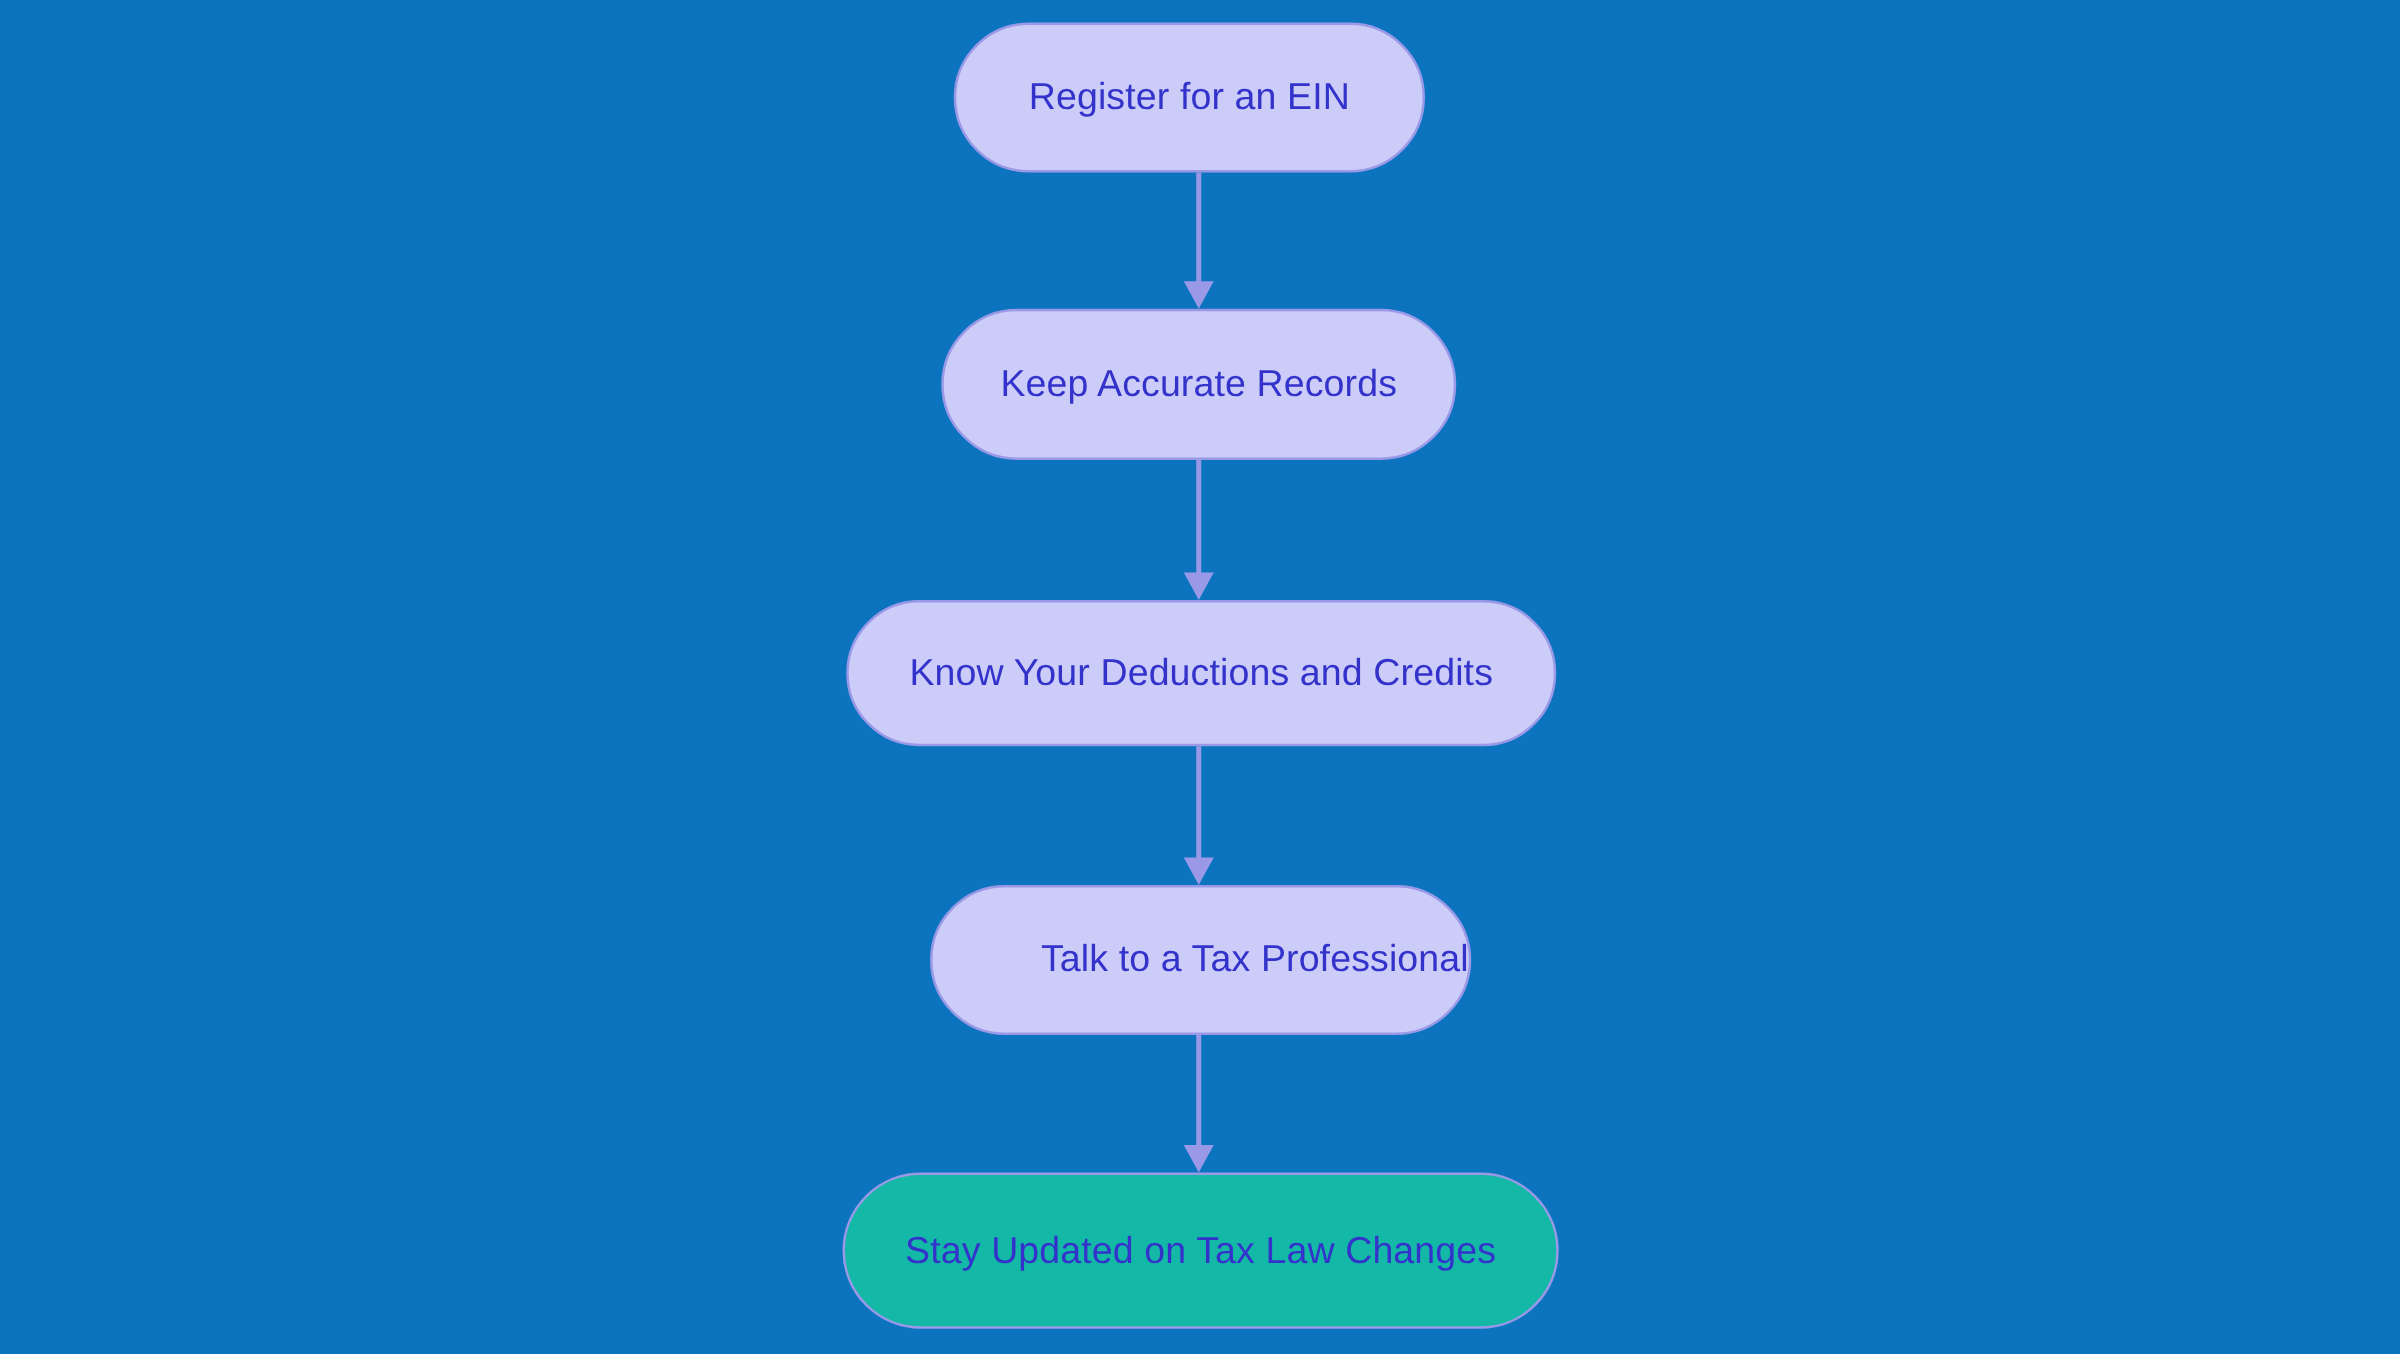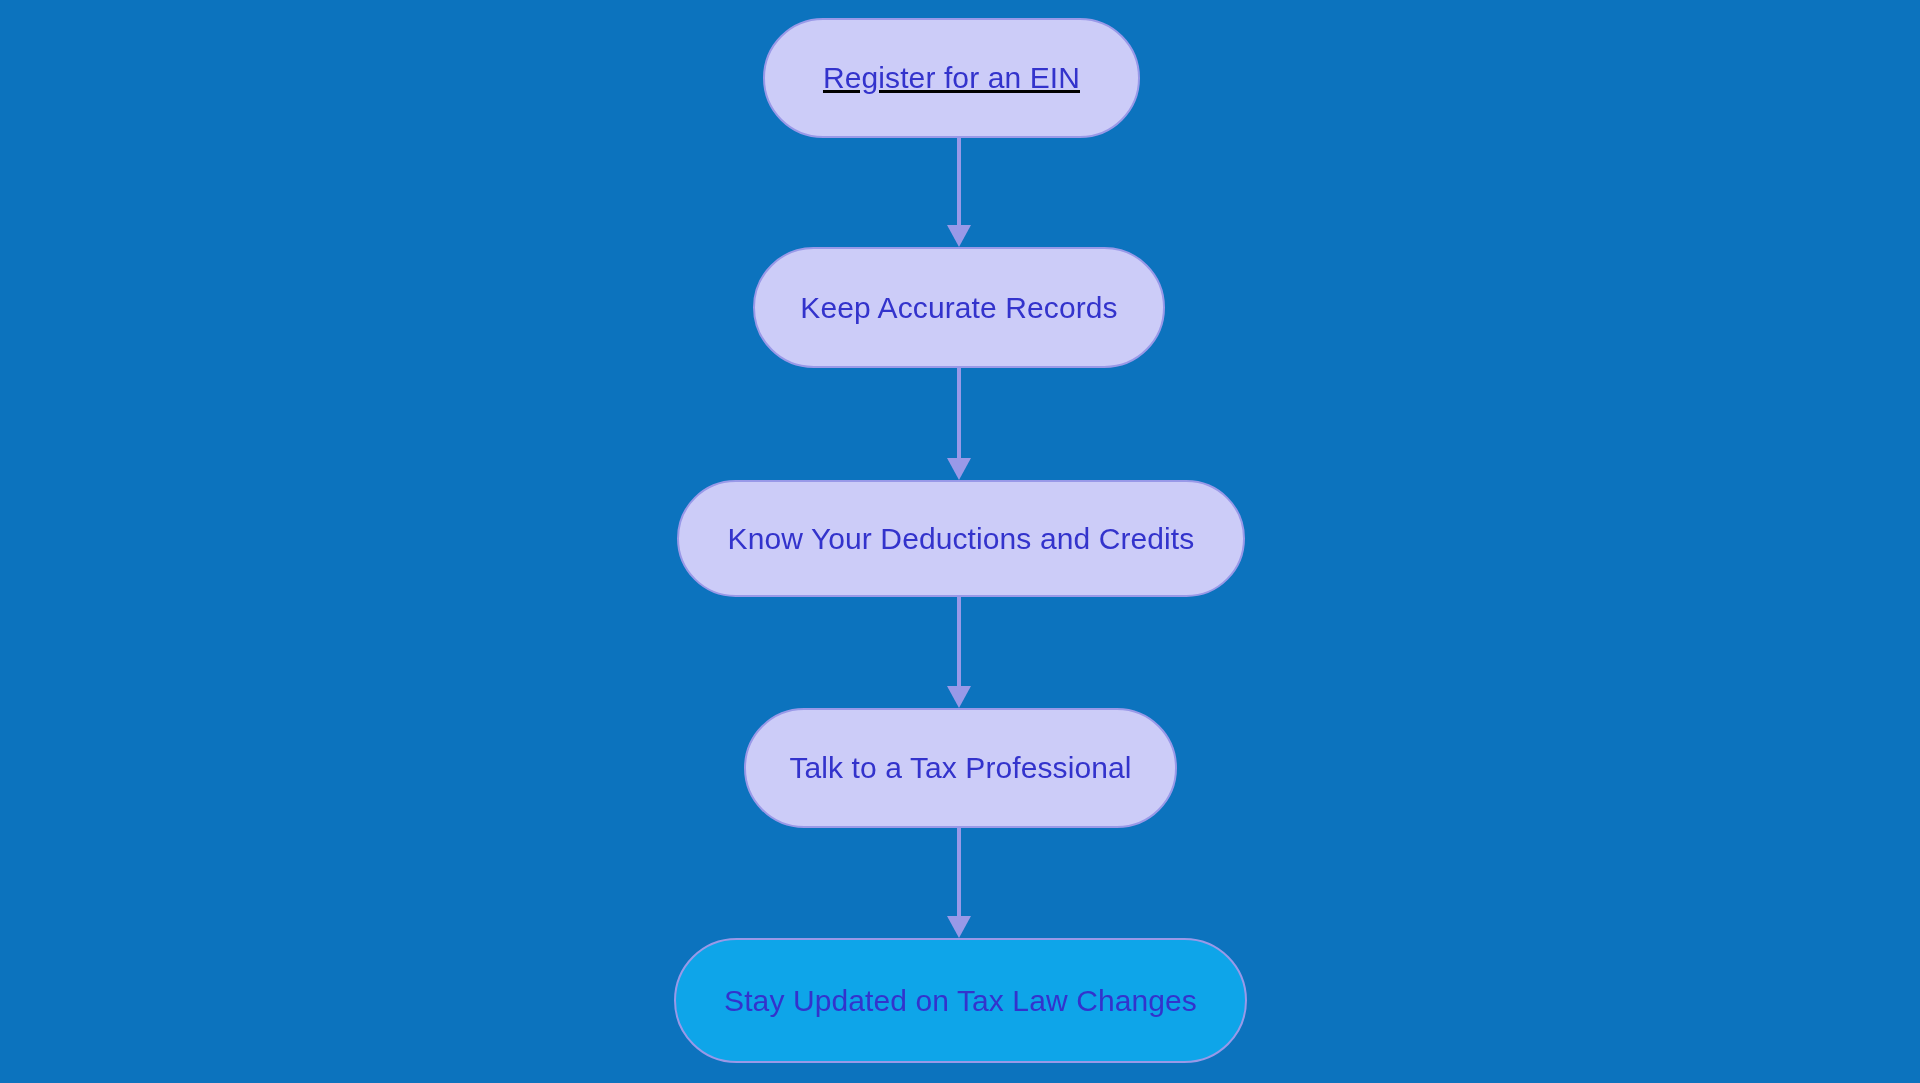--- a/index.html
+++ b/index.html
@@ -82,28 +82,28 @@
       <div class="edge-head" style="top: 90px; border-top-color: rgb(153, 153, 232);"></div>
     </div>
     <div class="edge" style="left: 957px; top: 597px; width: 4px; height: 111px;">
       <div class="edge-stem" style="height: 91px; background: rgb(153, 153, 232);"></div>
       <div class="edge-head" style="top: 89px; border-top-color: rgb(153, 153, 232);"></div>
     </div>
     <div class="edge" style="left: 957px; top: 828px; width: 4px; height: 110px;">
       <div class="edge-stem" style="height: 90px; background: rgb(153, 153, 232);"></div>
       <div class="edge-head" style="top: 88px; border-top-color: rgb(153, 153, 232);"></div>
     </div>
-    <div class="node" style="left: 763px; top: 18px; width: 377px; height: 120px; background: rgb(204, 204, 248); border-color: rgb(153, 153, 232); text-decoration: underline;">
+    <div class="node" style="left: 763px; top: 18px; width: 377px; height: 120px; background: rgb(204, 204, 248); border-color: rgb(153, 153, 232);">
       <span class="node-label" style="color: rgb(51, 51, 204);">Register for an EIN</span>
     </div>
     <div class="node" style="left: 677px; top: 480px; width: 568px; height: 117px; background: rgb(204, 204, 248); border-color: rgb(153, 153, 232);">
       <span class="node-label" style="color: rgb(51, 51, 204);">Know Your Deductions and Credits</span>
     </div>
     <div class="node" style="left: 753px; top: 247px; width: 412px; height: 121px; background: rgb(204, 204, 248); border-color: rgb(153, 153, 232);">
       <span class="node-label" style="color: rgb(51, 51, 204);">Keep Accurate Records</span>
     </div>
-    <div class="node" style="left: 744px; top: 708px; width: 433px; height: 120px; background: rgb(204, 204, 248); border-color: rgb(153, 153, 232);">
+    <div class="node" style="left: 744px; top: 708px; width: 433px; height: 120px; background: rgb(204, 204, 248); border-color: rgb(153, 153, 232); justify-content: flex-end;">
       <span class="node-label" style="color: rgb(51, 51, 204);">Talk to a Tax Professional</span>
     </div>
-    <div class="node" style="left: 674px; top: 938px; width: 573px; height: 125px; background: #0ea5e9; border-color: rgb(153, 153, 232);">
+    <div class="node" style="left: 674px; top: 938px; width: 573px; height: 125px; background: #14b8a6; border-color: rgb(153, 153, 232);">
       <span class="node-label" style="color: rgb(51, 51, 204);">Stay Updated on Tax Law Changes</span>
     </div>
   </div>
 
 </body></html>

